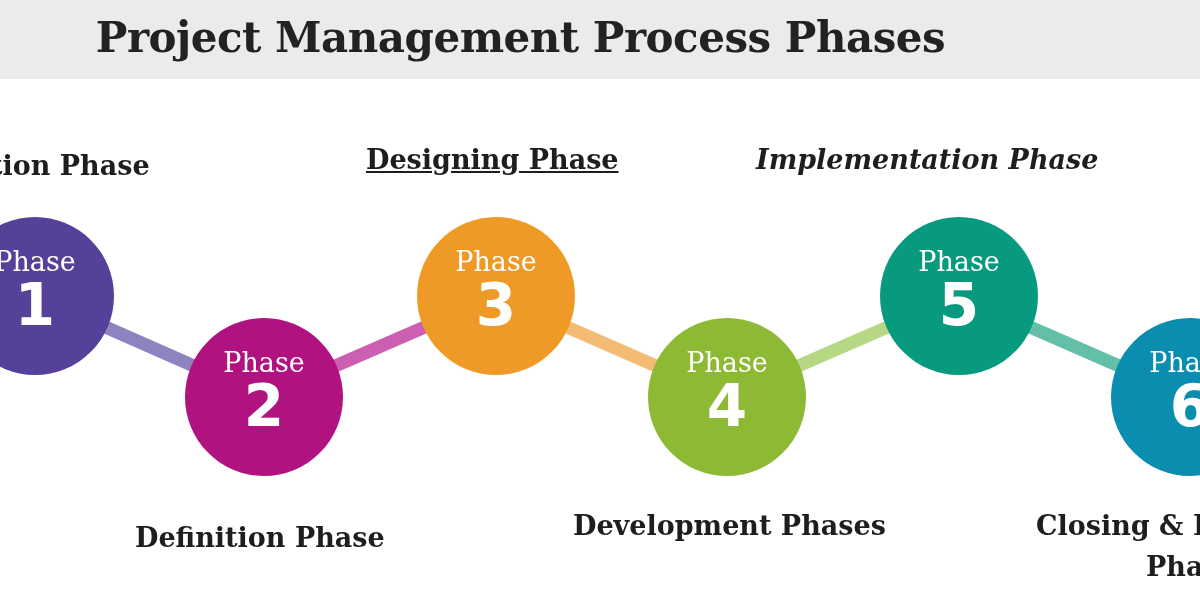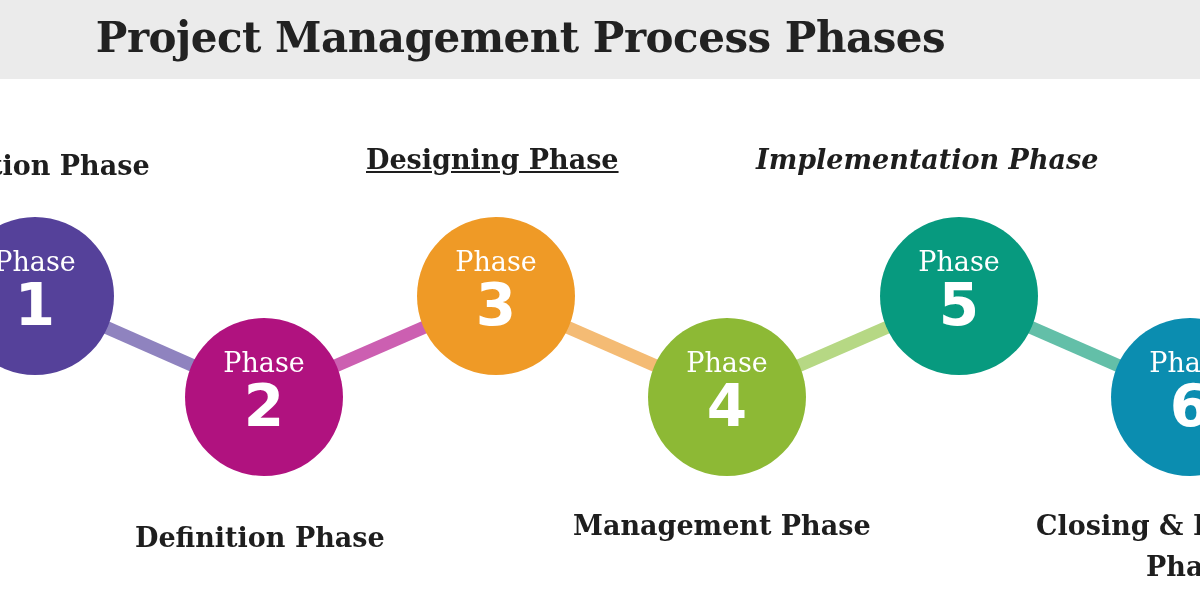--- a/index.html
+++ b/index.html
@@ -48,15 +48,15 @@
 </div>
 <div class="circle" style="left:1111px;top:318px;background:#0b8db0;">
   <div class="ph">Phase</div>
   <div class="num">6</div>
 </div>
 
 <div class="label" style="left:-10px;top:149px;">tion Phase</div>
 <div class="label" style="left:366px;top:143px;text-decoration:underline;">Designing Phase</div>
 <div class="label" style="left:756px;top:143px;font-style:italic;">Implementation Phase</div>
 <div class="label" style="left:135px;top:509px;margin-top:12px;">Definition Phase</div>
-<div class="label" style="left:573px;top:509px;">Management Phase</div>
+<div class="label" style="left:573px;top:509px;">Development Phases</div>
 <div class="label" style="left:1036px;top:509px;">Closing &amp; F</div>
 <div class="label" style="left:1146px;top:550px;">Pha</div>
 
 </body></html>

